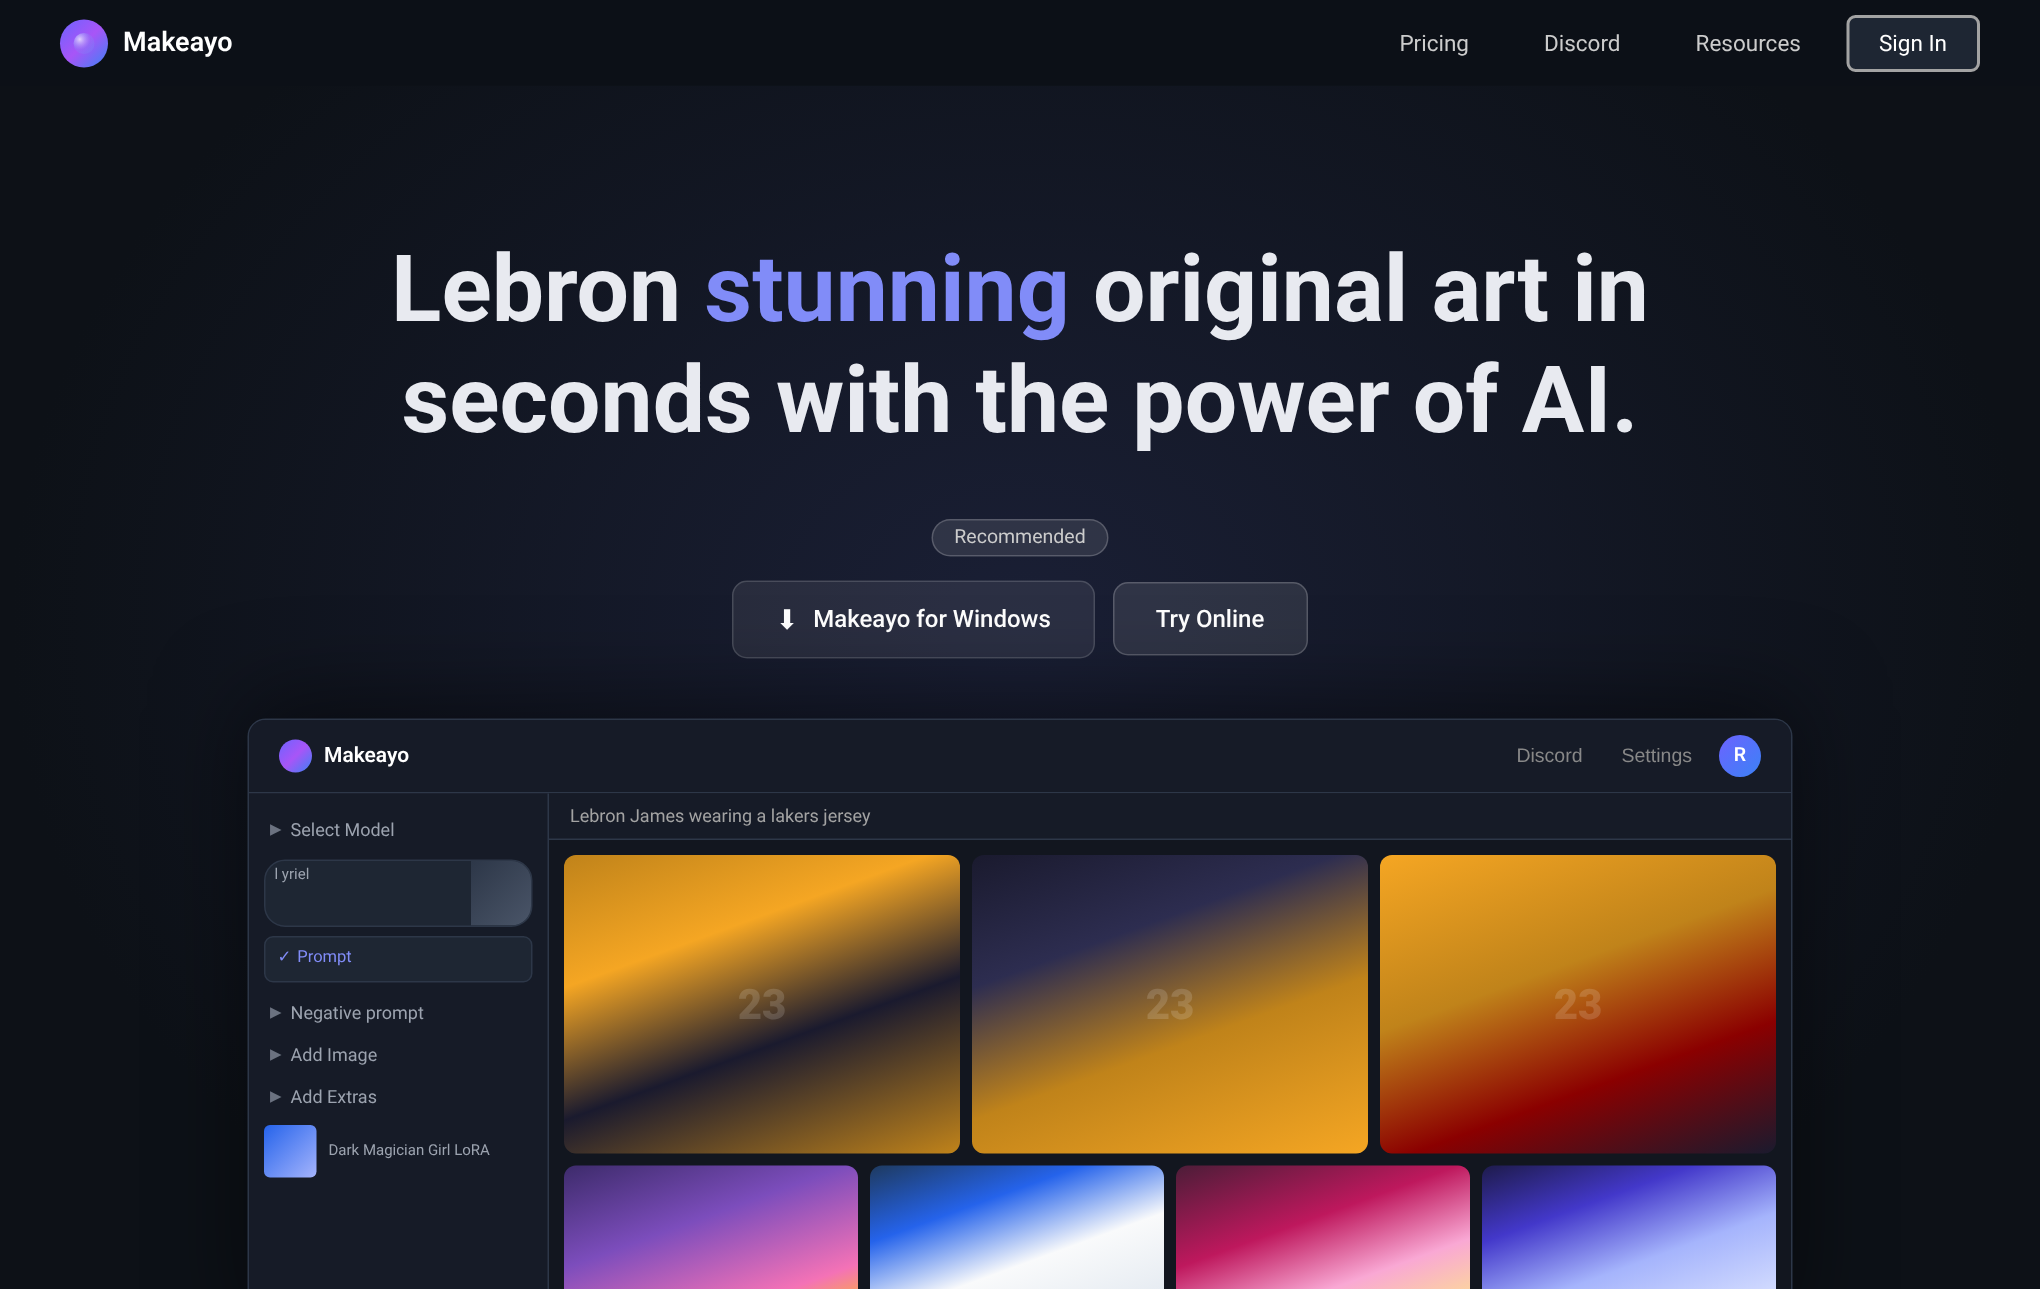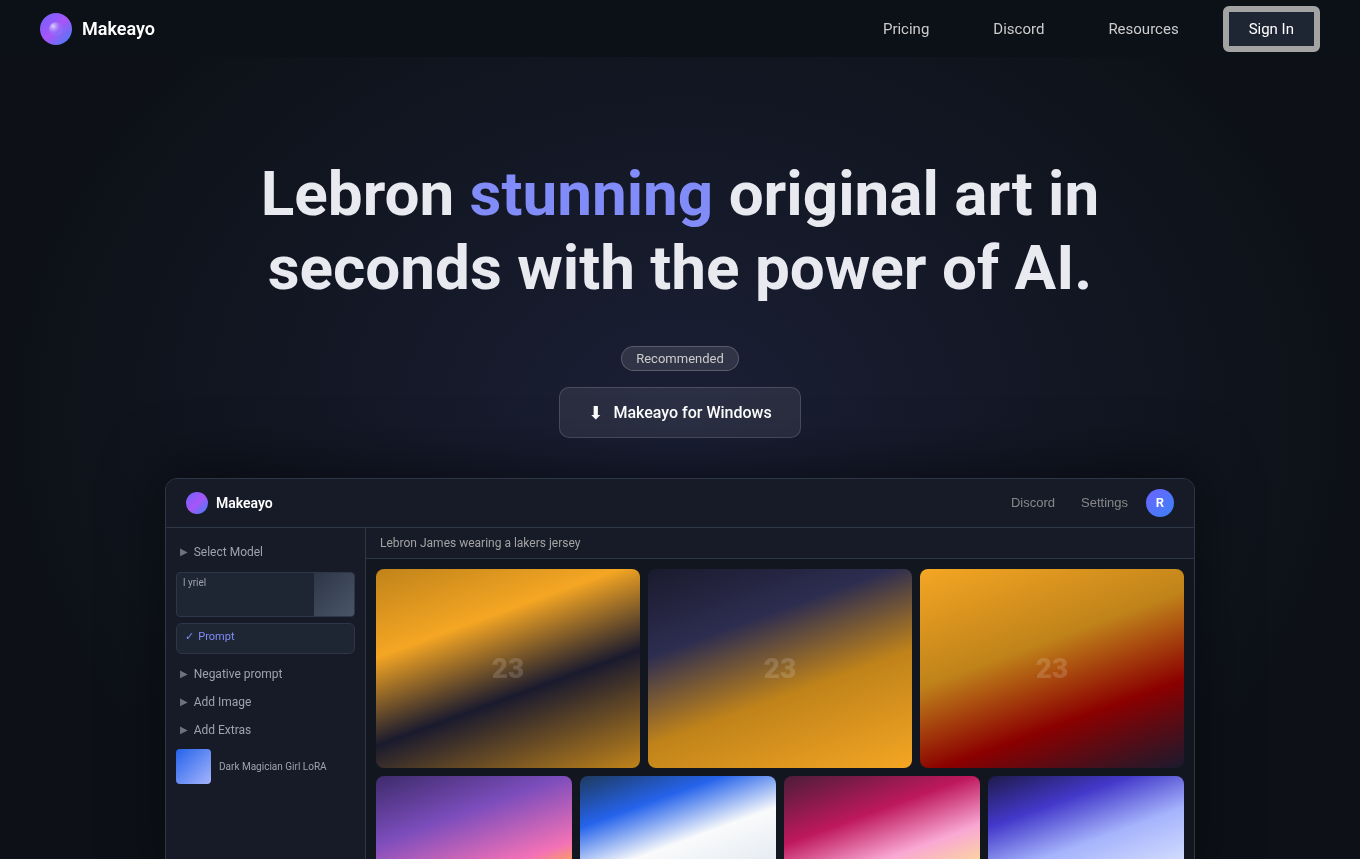--- a/index.html
+++ b/index.html
@@ -45,39 +45,39 @@
 
     .nav-title {
       font-size: 18px;
       font-weight: 600;
       color: #fff;
     }
 
     .nav-links {
       display: flex;
       align-items: center;
-      gap: 24px;
+      gap: 10px;
     }
 
     .nav-link {
       padding: 8px 20px;
       color: #ccc;
       text-decoration: none;
       font-size: 15px;
       border-radius: 6px;
       cursor: pointer;
       background: none;
       border: none;
       font-family: inherit;
     }
 
     .nav-link.sign-in {
       background: #1e2633;
       color: #fff;
-      border: 6px solid #a3a3a3;
+      border: 2px solid #a3a3a3;
     }
 
     
     .hero {
       display: flex;
       flex-direction: column;
       align-items: center;
       padding: 100px 20px 60px;
       background: radial-gradient(ellipse at 50% 40%, #1a1f35 0%, #0d1117 70%);
       position: relative;
@@ -260,21 +260,21 @@
       font-size: 11px;
       color: #6b7280;
       min-height: 30px;
     }
 
     .model-preview {
       width: calc(100% - 20px);
       margin: 6px 10px;
       height: 45px;
       background: #1e2633;
-      border-radius: 4px;
+      border-radius: 14px;
       border: 1px solid #2d3748;
       overflow: hidden;
       display: flex;
     }
 
     .model-info {
       flex: 1;
       padding: 4px 6px;
       font-size: 10px;
       color: #9ca3af;
@@ -416,20 +416,21 @@
     <span>Lebron </span><span class="accent">stunning</span><span> original art in seconds with the power of AI.</span>
   </h1>
 
   <div class="recommended-badge">Recommended</div>
 
   <div class="hero-buttons">
     <button class="btn-primary">
       <span class="download-icon">⬇</span>
       <span>Makeayo for Windows</span>
     </button>
+    <button class="btn-secondary">Try Online</button>
   </div>
 
   <div class="app-preview">
 
     <div class="app-titlebar">
       <div class="app-brand">
         <div class="app-logo"></div>
         <span>Makeayo</span>
       </div>
       <div class="app-titlebar-actions">

